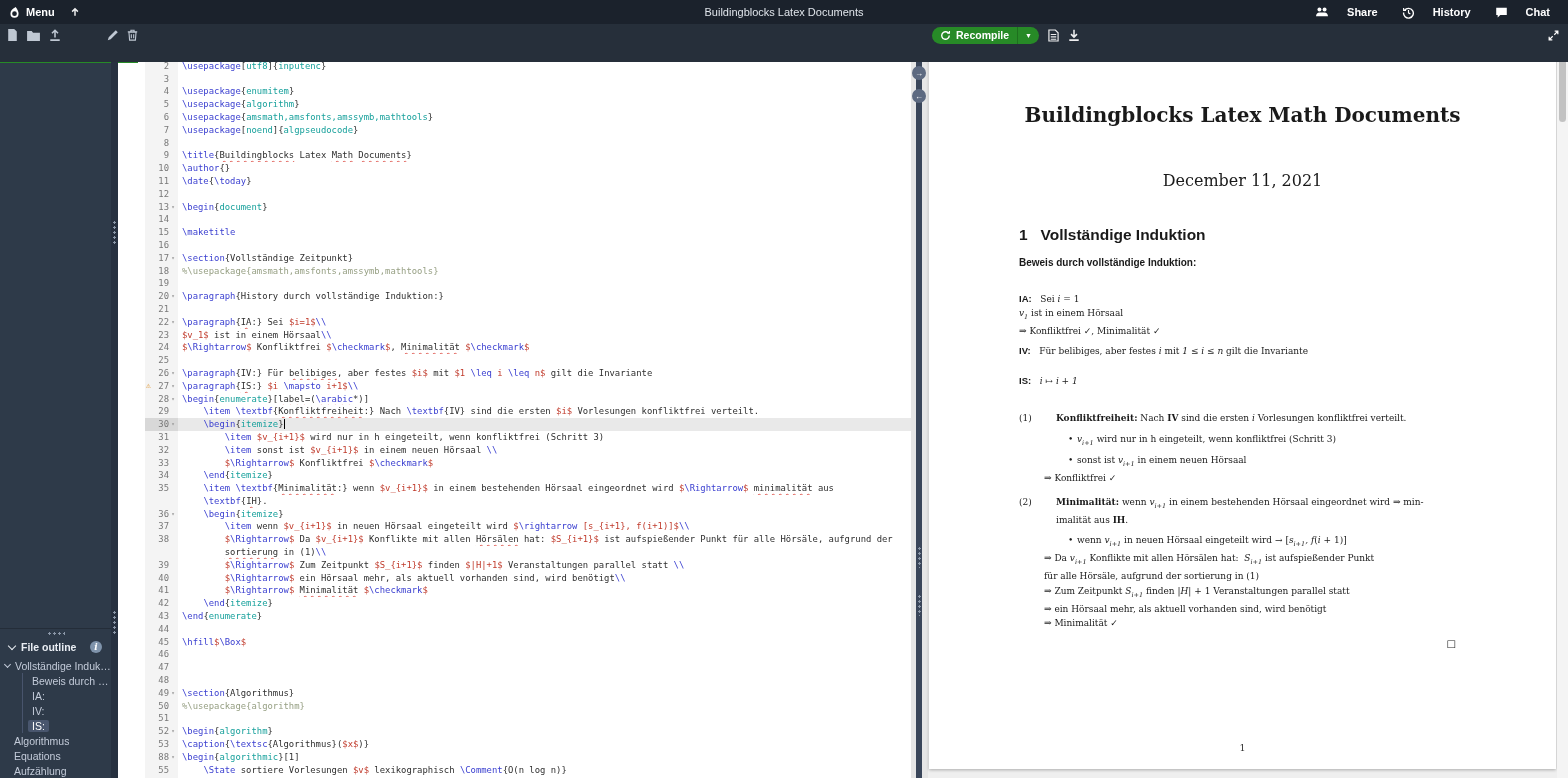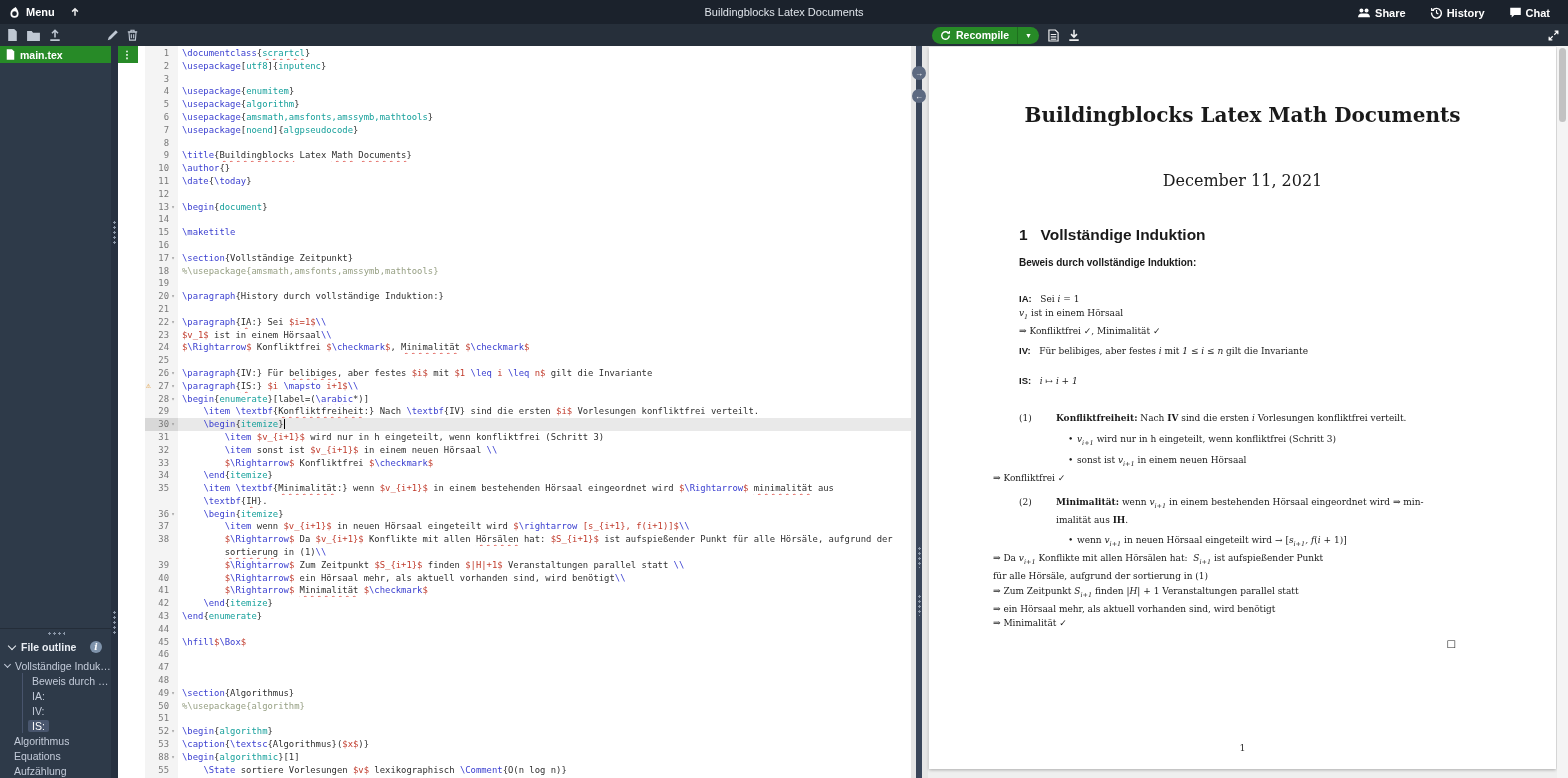--- a/index.html
+++ b/index.html
@@ -7,24 +7,24 @@
        font-family:"Liberation Sans",sans-serif;-webkit-font-smoothing:antialiased}
   svg{display:block}
 
   
   .topbar{position:absolute;left:0;top:0;right:0;height:24px;background:#1b222c;color:#fff;
           display:flex;align-items:center;z-index:6}
   .tb-left{display:flex;align-items:center;gap:14px;padding-left:8px;z-index:2}
   .menu-btn{display:flex;align-items:center;gap:5px;font-size:11px;font-weight:bold;color:#fff;cursor:pointer}
   .tb-title{position:absolute;left:0;right:0;text-align:center;font-size:11px;color:#dfe4ea}
   .tb-right{margin-left:auto;display:flex;gap:0;padding-right:6px;z-index:2}
-  .tb-btn{display:flex;align-items:flex-end;gap:4px;font-size:11px;font-weight:bold;padding:0 12px;cursor:pointer}
-
-  
-  .toprow{position:absolute;left:0;top:24px;right:0;height:22px;background:#262f3a;z-index:5}
+  .tb-btn{display:flex;align-items:center;gap:18px;font-size:11px;font-weight:bold;padding:0 12px;cursor:pointer}
+
+  
+  .toprow{position:absolute;left:0;top:24px;right:0;height:38px;background:#262f3a;z-index:5}
   .side-header{position:absolute;left:0;top:0;width:145px;height:22px;display:flex;align-items:center;
                gap:9px;padding:0 7px;box-sizing:border-box}
   .side-header .sp{flex:1}
   .icon-btn{cursor:pointer;opacity:.92}
   .pdf-toolbar{position:absolute;left:928px;top:0;right:0;height:22px;display:flex;align-items:center;gap:9px;padding-left:4px}
   .recompile{display:flex;align-items:stretch;height:17px;background:#278a27;border-radius:9px;color:#fff;
              font-size:10.5px;font-weight:bold;overflow:hidden;cursor:pointer}
   .rc-main{display:flex;align-items:center;gap:5px;padding:0 8px}
   .rc-caret{display:flex;align-items:center;padding:0 7px;border-left:1px solid #1e701e;font-size:7px}
   .expand-btn{margin-left:auto;margin-right:9px;cursor:pointer}
@@ -103,21 +103,21 @@
         line-height:14.2px;white-space:pre-wrap}
   .p-b{font-family:"Liberation Sans",sans-serif;font-weight:bold;font-size:9.5px}
   .p-bb{font-weight:bold}
   .p-m{font-style:italic}
   .p-sub{font-size:6.5px;font-style:italic}
   .p-enum{position:relative;padding-left:37px}
   .p-enum .p-label{position:absolute;left:0;font-style:normal}
   .p-econt{padding-left:37px}
   .p-bullet{position:relative;margin-left:148px;margin-right:40px}
   .p-bullet .p-label{position:absolute;left:-9px}
-  .p-bcont{margin-left:64px;margin-right:40px}
+  .p-bcont{margin-left:115px;margin-right:40px}
   .p-qed{text-align:right;margin-right:100px;font-size:10px}
   .p-pagenum{text-align:center;font-size:9.5px;color:#333}
   .p-gap{width:100%}
 </style>
 </head>
 <body>
 
 <div class="topbar">
   <div class="tb-left">
     <div class="menu-btn">

